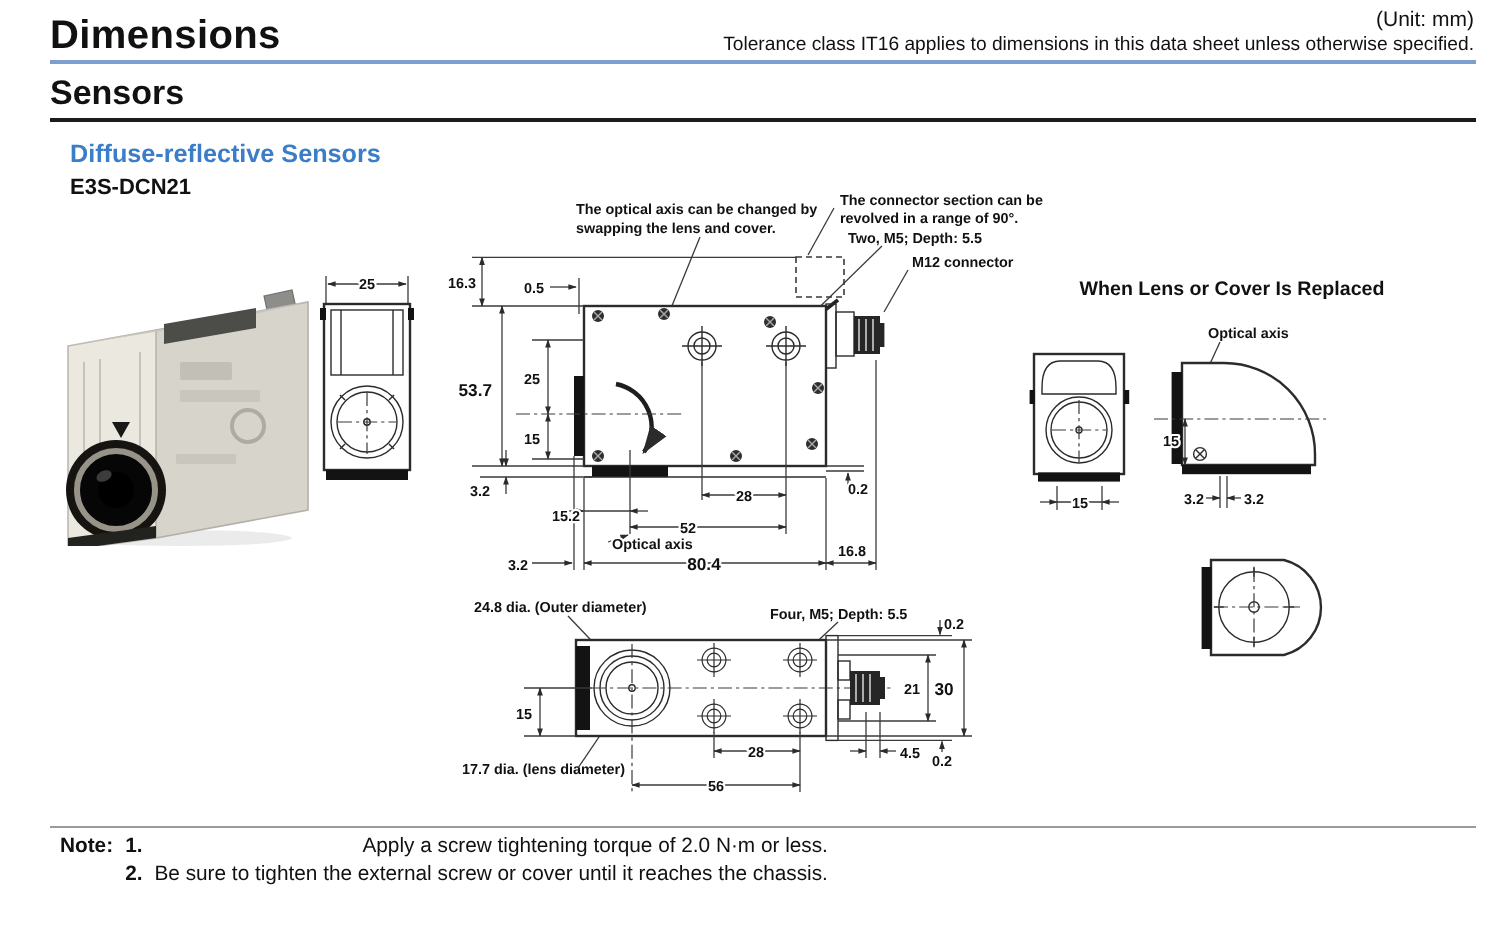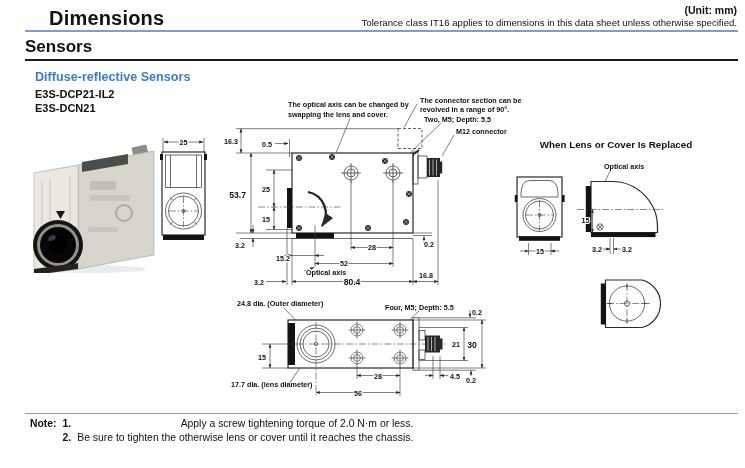--- a/index.html
+++ b/index.html
@@ -1,20 +1,20 @@
 <!DOCTYPE html>
 <html><head>
 <meta charset="utf-8">
 <style>
   html,body{margin:0;padding:0;background:#fff;}
   .page{position:relative;width:745px;height:468px;background:#fff;overflow:hidden;
         font-family:"Liberation Sans",sans-serif;color:#111;}
   .abs{position:absolute;}
-  .title{left:25px;top:7px;font-size:20px;font-weight:bold;letter-spacing:.2px;margin-left:24px;}
-  .unit{right:8px;top:4px;font-size:10.5px;font-weight:bold;text-align:right;}
+  .title{left:25px;top:7px;font-size:20px;font-weight:bold;letter-spacing:.2px;}
+  .unit{right:8px;top:4px;font-size:10.5px;font-weight:normal;text-align:right;}
   .tol{right:8px;top:17px;font-size:9.6px;text-align:right;}
   .rule-blue{left:25px;top:30px;width:713px;height:2px;background:#7d9ece;}
   .section{left:25px;top:37px;font-size:17px;font-weight:bold;}
   .rule-dark{left:25px;top:59px;width:713px;height:1.6px;background:#1c1c1c;}
   .models{left:35px;top:70px;line-height:14px;}
   .models .hd{font-size:12.6px;font-weight:bold;color:#3a7dc8;margin-bottom:4px;}
   .models .m{font-size:11px;font-weight:bold;line-height:13.5px;}
   .notes-rule{left:25px;top:413px;width:713px;height:1px;background:#9a9a9a;}
   .notes{left:30px;top:417px;font-size:10.4px;line-height:13.5px;}
   .notes table{border-collapse:collapse;text-align:right;}
@@ -40,21 +40,20 @@
 
   <div class="abs title">Dimensions</div>
   <div class="abs unit">(Unit: mm)</div>
   <div class="abs tol">Tolerance class IT16 applies to dimensions in this data sheet unless otherwise specified.</div>
   <div class="abs rule-blue"></div>
   <div class="abs section">Sensors</div>
   <div class="abs rule-dark"></div>
 
   <div class="abs models">
     <div class="hd">Diffuse-reflective Sensors</div>
-    <div class="m">E3S-DCP21-IL2</div>
     <div class="m">E3S-DCN21</div>
   </div>
 
   <svg class="abs" style="left:28px;top:141px;" width="130" height="132" viewBox="0 0 130 132">
     <ellipse cx="62" cy="128" rx="56" ry="4" fill="#000" opacity=".08"></ellipse>
     <polygon points="104,7 118,4 120,13 106,16" fill="#8d8d89" stroke="#6f6f6b" stroke-width=".6"></polygon>
     <polygon points="50,24 126,10 126,114 50,128" fill="#d7d4cb" stroke="#b3b0a7" stroke-width=".8"></polygon>
     <polygon points="6,32 50,24 50,128 6,134" fill="#ebe8df" stroke="#bcb9b0" stroke-width=".8"></polygon>
     <polygon points="6,32 50,24 126,10 86,19" fill="#c9c6bd"></polygon>
     <polygon points="54,21 100,13 100,23 54,31" fill="#4c4c48"></polygon>
@@ -323,19 +322,19 @@
   <div class="abs notes">
     <table>
       <tbody>
           <tr>
         <td class="b" rowspan="2">Note:</td>
         <td class="n">1.</td>
         <td>Apply a screw tightening torque of 2.0 N·m or less.</td>
       </tr>
       <tr>
         <td class="n">2.</td>
-        <td>Be sure to tighten the otherwise lens or cover until it reaches the chassis.</td>
+        <td>Be sure to tighten the external screw or cover until it reaches the chassis.</td>
       </tr>
     </tbody>
       </table>
   </div>
 
 </div>
 
 </body></html>

